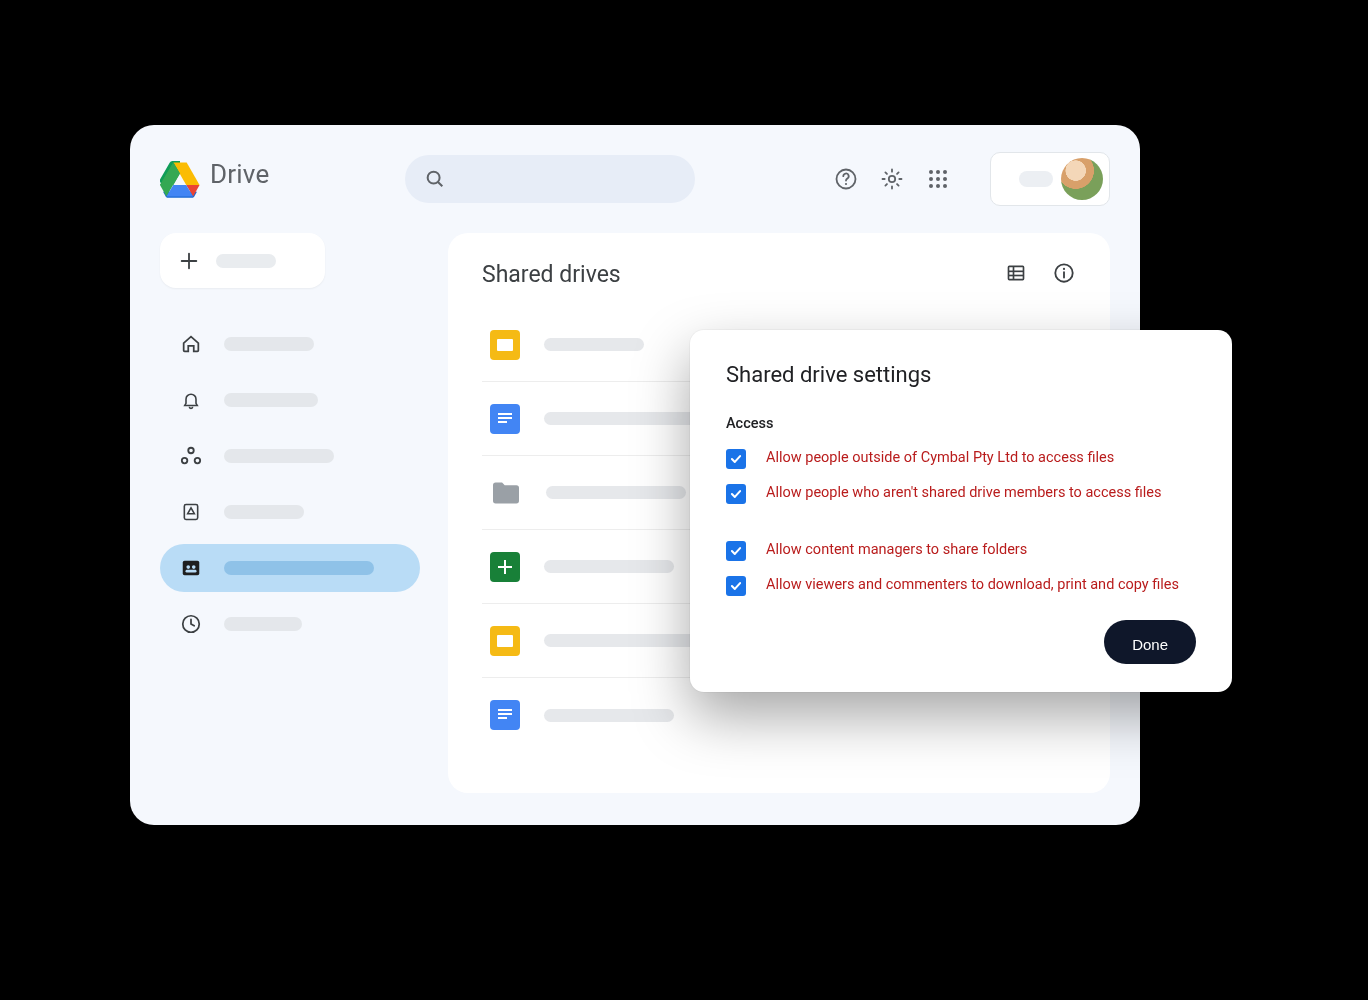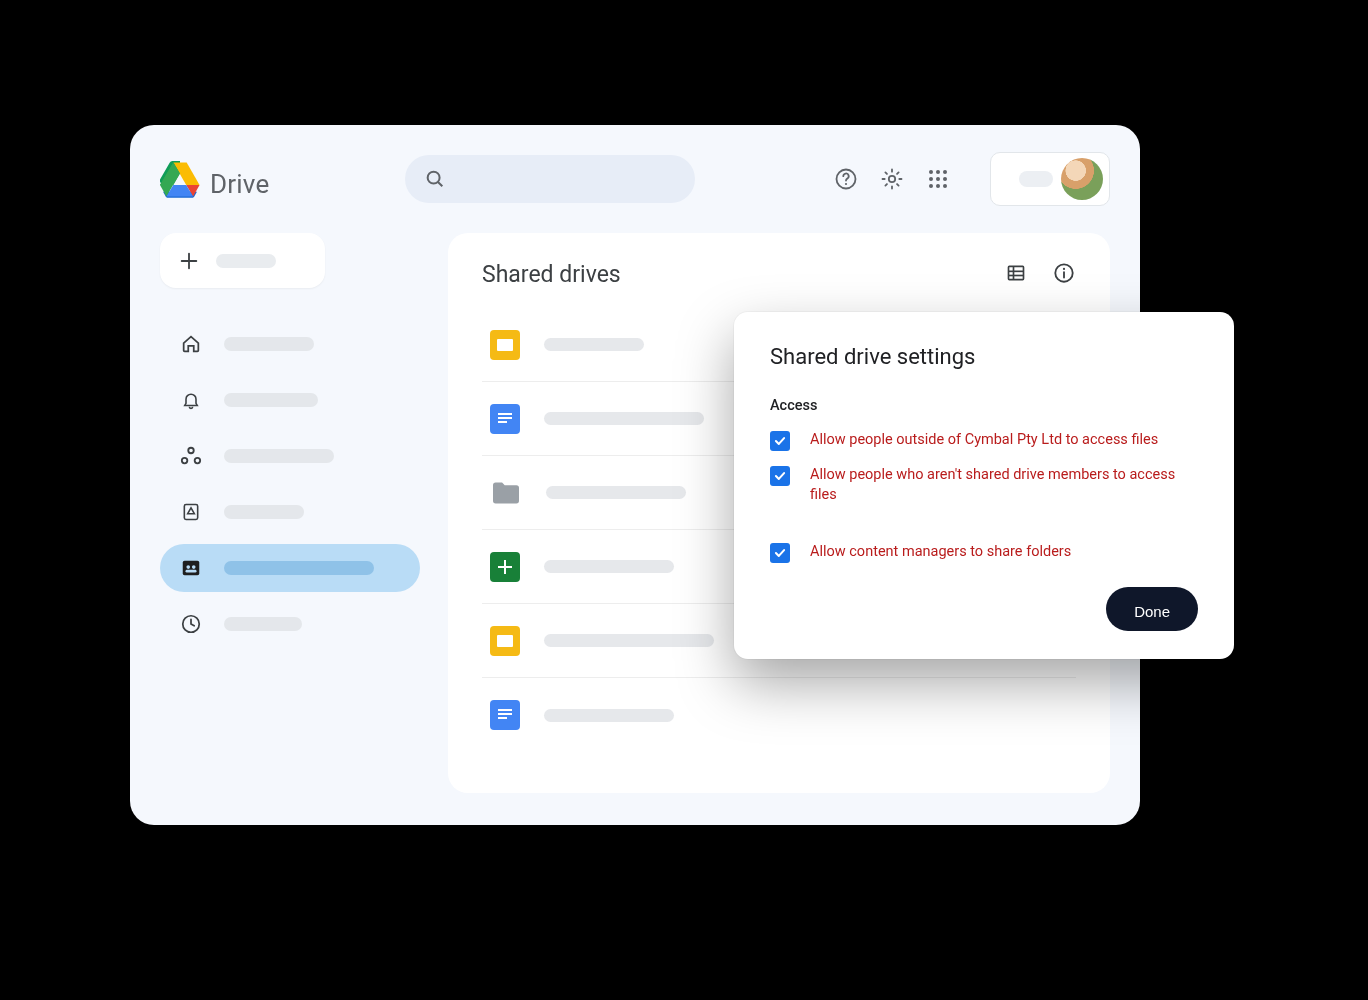--- a/index.html
+++ b/index.html
@@ -19,21 +19,21 @@
     background: #f5f8fd;
     border-radius: 24px;
     padding: 24px 30px;
   }
   .topbar {
     display: flex;
     align-items: center;
     height: 60px;
     gap: 16px;
   }
-  .logo-group { display:flex; align-items:flex-end; gap:10px; }
+  .logo-group { display:flex; align-items:flex-start; gap:10px; }
   .drive-logo { width:40px; height:40px; }
   .drive-word { font-size:26px; color:#5f6368; letter-spacing:0.2px; }
   .search-pill {
     margin-left: 120px;
     width: 290px;
     height: 48px;
     background: #e7edf7;
     border-radius: 28px;
     display:flex;
     align-items:center;
@@ -92,27 +92,26 @@
   }
   .file-row:last-child{border-bottom:none;}
   .file-icon-box{ width:30px; height:30px; display:flex; align-items:center; justify-content:center; border-radius:4px;}
   .file-skel{ height:13px; background:#e6e8eb; border-radius:7px;}
   .skw1{width:100px;} .skw2{width:160px;} .skw3{width:140px;} .skw4{width:130px;} .skw5{width:170px;} .skw6{width:130px;}
 
   
   .dialog {
     position:absolute;
     left: 690px;
-    top: 312px;
-    width: 500px;
+    top: 330px;
+    width: 542px;
     background:#fff;
     border-radius:14px;
     padding:32px 36px 28px 36px;
     box-shadow: 0 24px 56px rgba(0,0,0,.35), 0 0 0 1px rgba(0,0,0,.03);
-    margin-left: 44px;
   }
   .dialog-title{ font-size:22px; color:#202124; margin-bottom:28px; font-weight:400;}
   .section-label{ font-size:14.5px; color:#202124; font-weight:500; margin-bottom:16px;}
   .check-row{ display:flex; align-items:flex-start; gap:20px; margin-bottom:14px;}
   .checkbox{
     width:20px; height:20px; background:#1a73e8; border-radius:3px; flex-shrink:0;
     display:flex; align-items:center; justify-content:center; margin-top:1px;
   }
   .check-label{ font-size:14.5px; color:#b91c1c; line-height:1.4;}
   .section-gap{height:22px;}
@@ -370,17 +369,25 @@
   <div class="section-gap"></div>
 
   <div class="check-row">
     <div class="checkbox">
       <svg width="14" height="14" viewBox="0 0 24 24" fill="none" stroke="#fff" stroke-width="3.5" stroke-linecap="round" stroke-linejoin="round">
           <polyline points="5 12 10 17 19 7"></polyline>
         </svg>
     </div>
     <div class="check-label">Allow content managers to share folders</div>
   </div>
+  <div class="check-row">
+    <div class="checkbox">
+      <svg width="14" height="14" viewBox="0 0 24 24" fill="none" stroke="#fff" stroke-width="3.5" stroke-linecap="round" stroke-linejoin="round">
+          <polyline points="5 12 10 17 19 7"></polyline>
+        </svg>
+    </div>
+    <div class="check-label">Allow viewers and commenters to download, print and copy files</div>
+  </div>
 
   <div class="dialog-actions">
     <button class="done-btn">Done</button>
   </div>
 </div>
 
 </body></html>

